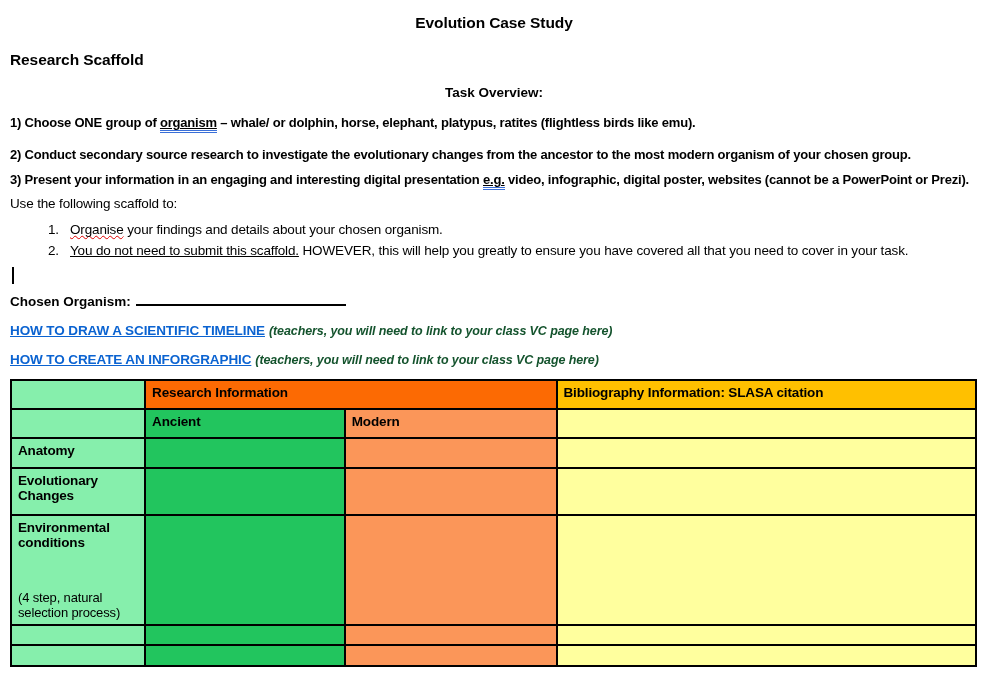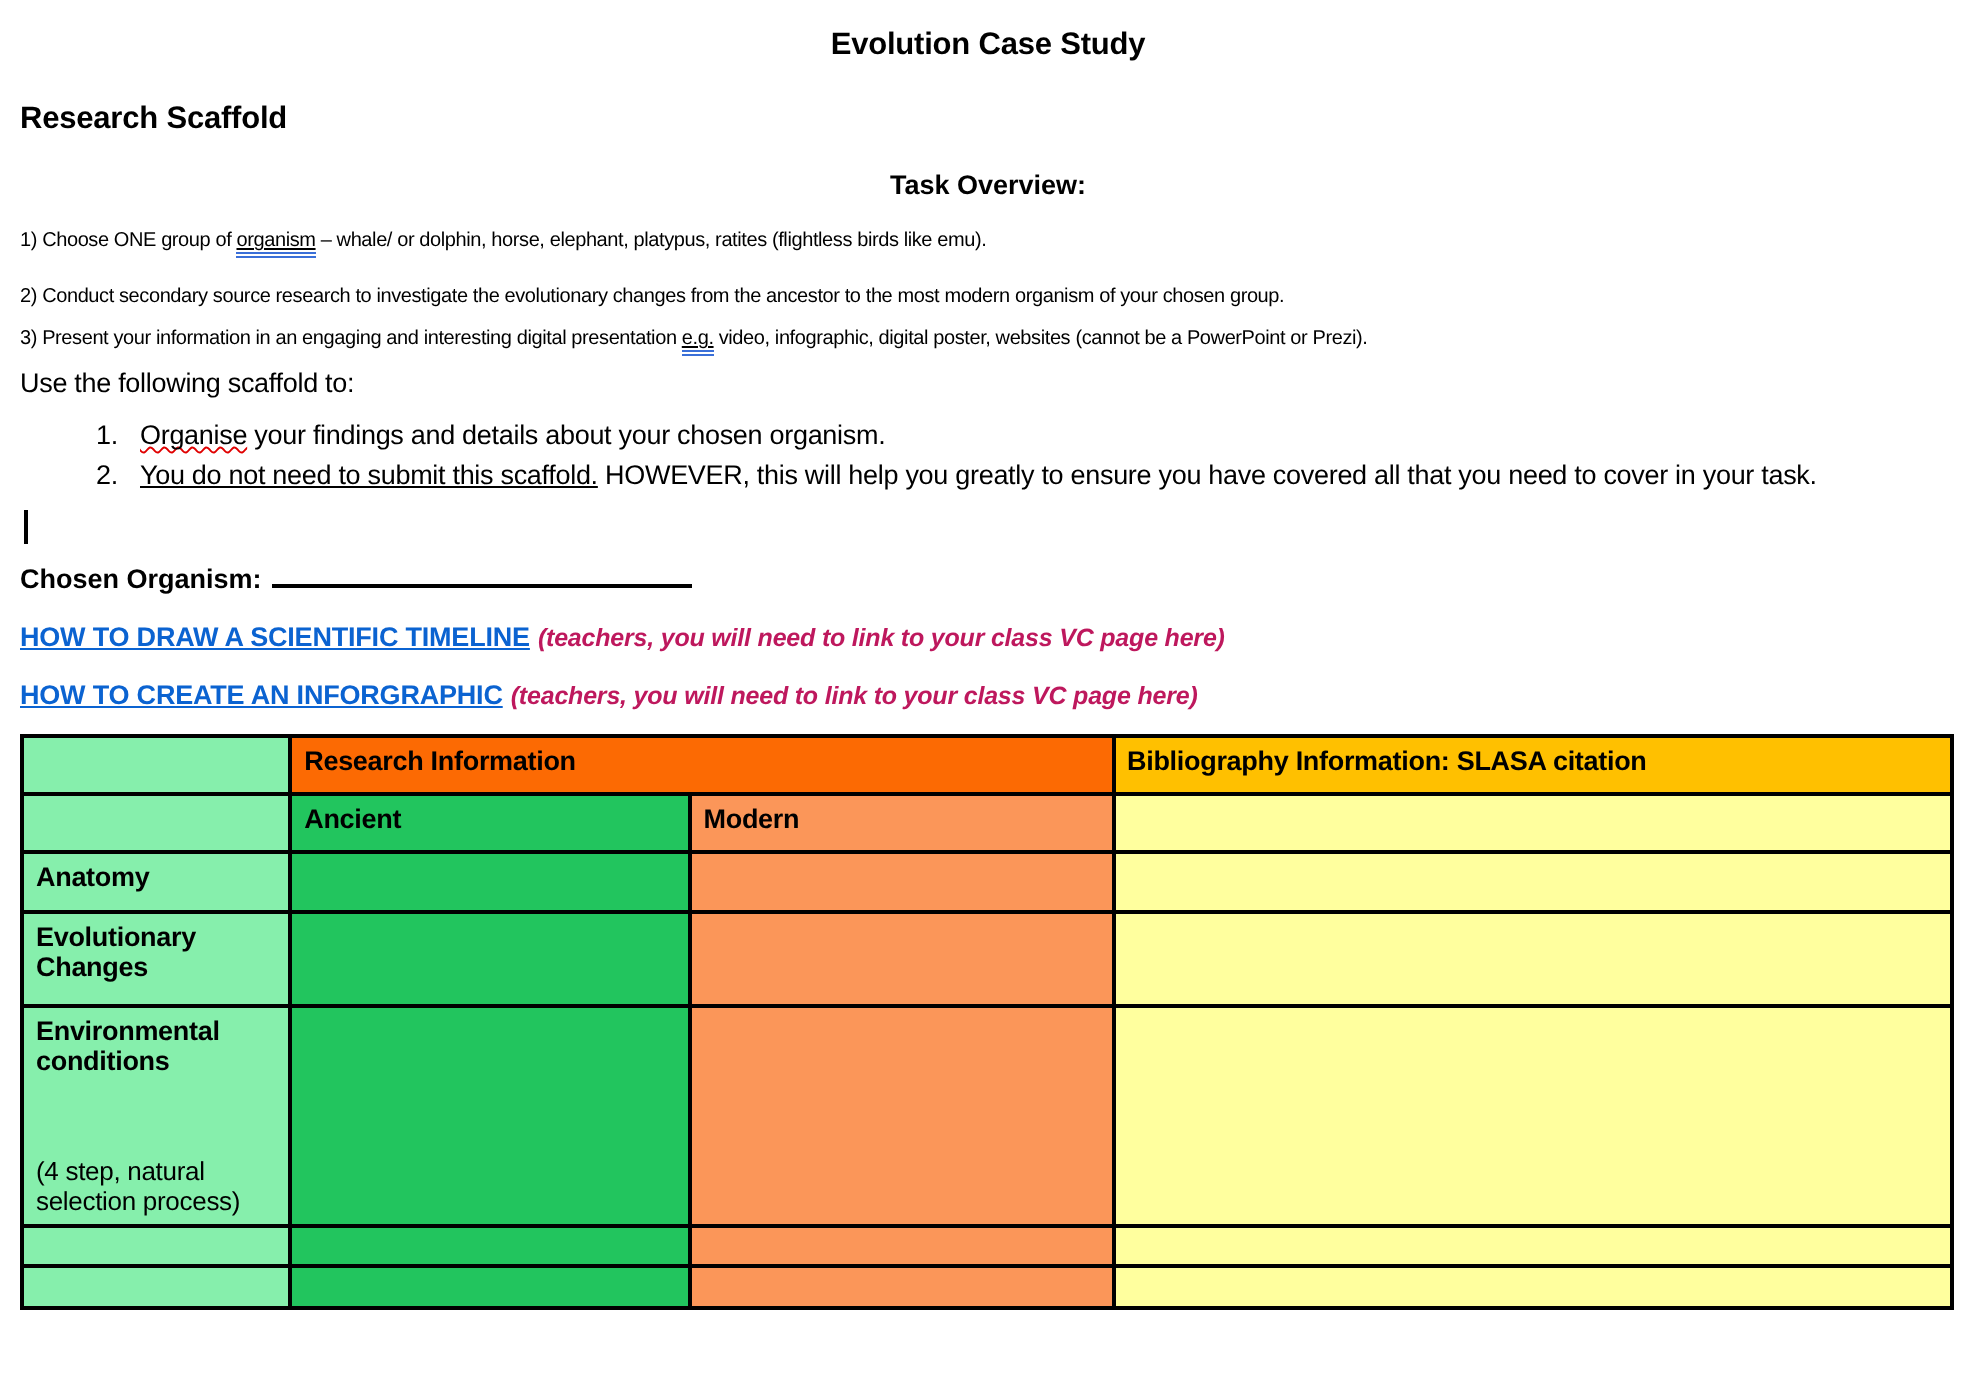--- a/index.html
+++ b/index.html
@@ -18,21 +18,21 @@
     margin-top: 14px; letter-spacing: -0.1px;
   }
   .doc-subtitle {
     text-align: left; font-weight: bold; font-size: 15.5px;
     margin-top: 19px; letter-spacing: -0.1px;
   }
   .task-heading {
     font-weight: bold; font-size: 13.5px; margin: 16px 0 0 0; text-align: center;
   }
   p.step {
-    font-weight: normal; font-size: 10px; letter-spacing: -0.2px;
+    font-weight: bold; font-size: 13px; letter-spacing: -0.2px;
     line-height: 1.35; margin: 14px 0 0 0;
   }
   p.step.tight { margin-top: 8px; }
 
   .flag-grammar {
     text-decoration: underline;
     border-bottom: 3px double #3a6fd8;
   }
 
   .intro {
@@ -60,21 +60,21 @@
     display: inline-block; width: 210px; height: 13px;
     border-bottom: 2px solid #000; margin-left: 5px;
   }
 
   .link-row { margin-top: 14px; font-size: 13.5px; white-space: nowrap; }
   .doc-link {
     color: #0b63d1; font-weight: bold; text-decoration: underline;
     letter-spacing: -0.1px; cursor: pointer;
   }
   .link-note {
-    color: #be185d; font-style: italic; font-weight: 600;
+    color: #14532d; font-style: italic; font-weight: 600;
     font-size: 12.5px; margin-left: 4px; letter-spacing: -0.1px;
   }
 
   table.scaffold {
     border-collapse: collapse; table-layout: fixed;
     width: 967px; margin: 12px 0 0 0;
     border: 2px solid #0ea5e9;
   }
   table.scaffold td {
     border: 2px solid #000;

